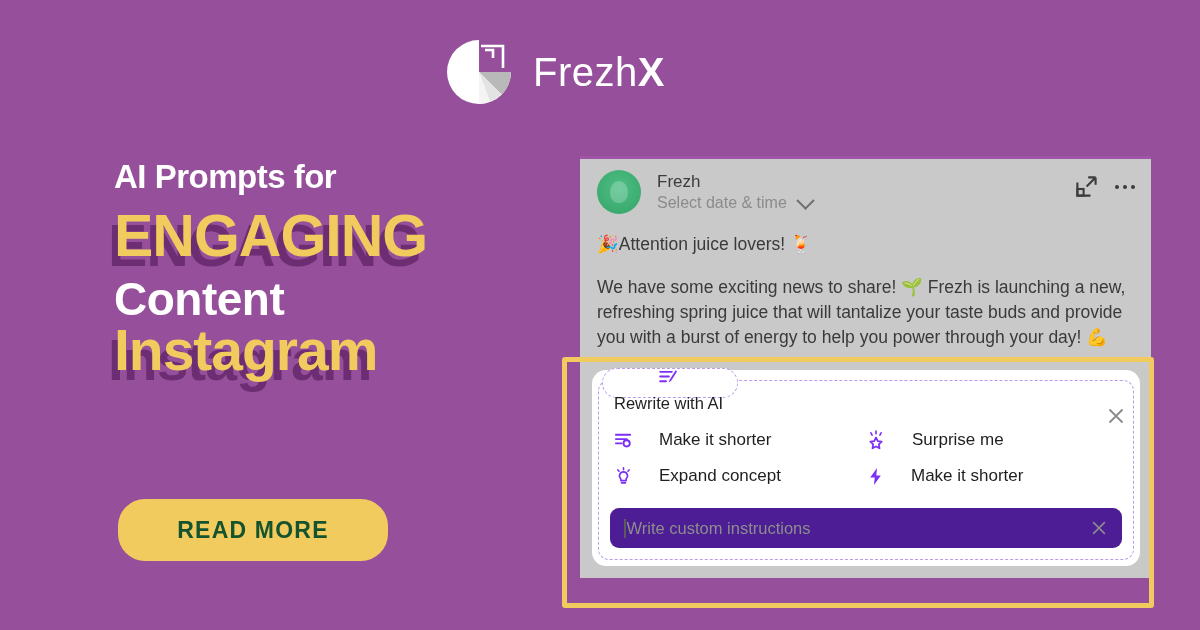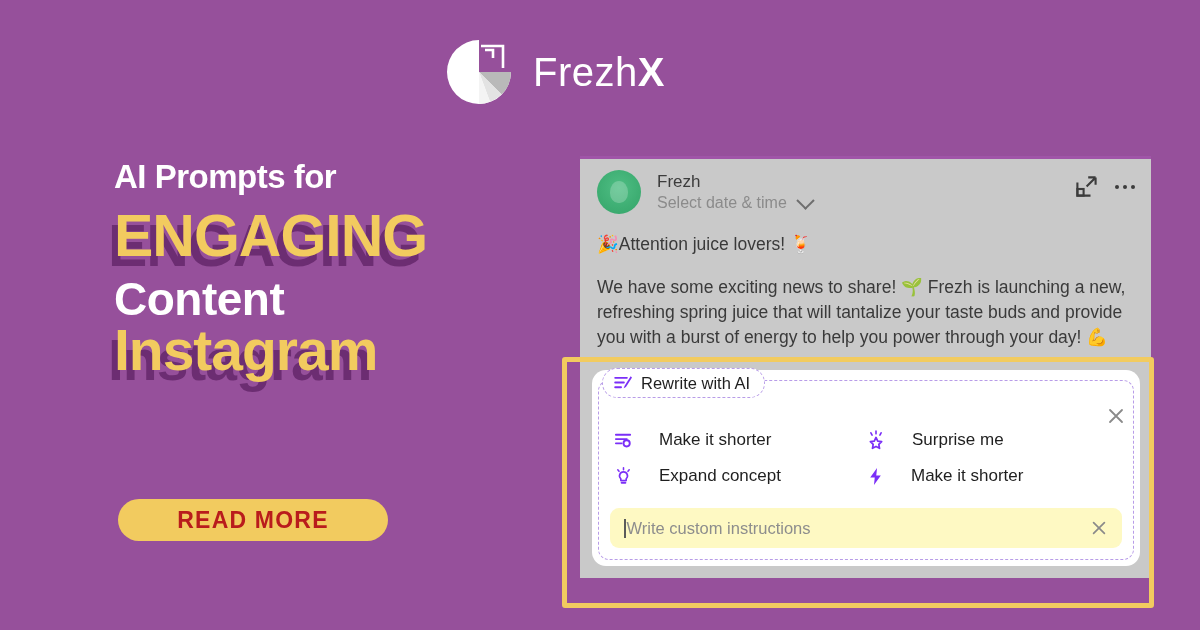--- a/index.html
+++ b/index.html
@@ -29,23 +29,23 @@
   .hl-1{font-size:33px;color:#ffffff;margin-bottom:14px;}
   .hl-2{font-size:59px;color:#F2CB5F;letter-spacing:-1px;
         text-shadow:-6px 10px 0 #6C2D72;margin-bottom:10px;}
   .hl-3{font-size:57px;color:#F2CB5F;letter-spacing:-1px;
         text-shadow:-6px 10px 0 #6C2D72;margin-bottom:14px;}
   .hl-4{font-size:46px;color:#ffffff;}
 
   
   .cta{
     position:absolute;left:118px;top:499px;
-    width:270px;height:42px;border-radius:27px;
+    width:270px;height:62px;border-radius:27px;
     background:#F2CB5F;border:none;
-    color:#b91c1c;font-size:23px;font-weight:800;letter-spacing:1.2px;
+    color:#14532d;font-size:23px;font-weight:800;letter-spacing:1.2px;
     display:flex;align-items:center;justify-content:center;
     font-family:"Liberation Sans", sans-serif;cursor:pointer;
   }
 
   
   .shot{
     position:absolute;left:580px;top:156px;width:571px;height:422px;
     background:#C9C9C9;overflow:hidden;
   }
   .shot-top-rule{position:absolute;left:0;top:0;width:100%;height:3px;background:#A055A8;}
@@ -89,35 +89,35 @@
     background:#ffffff;border-radius:14px;box-sizing:border-box;
   }
   .ai-dashed{
     position:absolute;left:6px;top:10px;right:6px;bottom:6px;
     border:1.5px dashed #B89CE8;border-radius:11px;box-sizing:border-box;
   }
   .ai-pill{
     position:absolute;left:10px;top:-2px;height:30px;
     display:flex;align-items:center;gap:8px;padding:0 14px 0 11px;
     background:#ffffff;border:1.5px dashed #B89CE8;border-radius:16px;
-    box-sizing:border-box;z-index:3;
+    box-sizing:border-box;z-index:3;flex-direction:column;
   }
   .ai-pill-label{font-size:16.5px;color:#1F1F1F;white-space:nowrap;}
   .ai-close{
     position:absolute;right:14px;top:36px;width:20px;height:20px;cursor:pointer;z-index:4;
   }
   .ai-opts{
     position:absolute;left:22px;right:22px;top:60px;
     display:grid;grid-template-columns:1fr 1fr;row-gap:16px;
   }
   .ai-opt{display:flex;align-items:center;gap:26px;cursor:pointer;}
   .ai-opt-label{font-size:17px;color:#1F1F1F;white-space:nowrap;}
   .ai-input{
     position:absolute;left:18px;right:18px;bottom:18px;height:40px;
-    background:#fef9c3;border-radius:9px;display:flex;align-items:center;
+    background:#4c1d95;border-radius:9px;display:flex;align-items:center;
     padding:0 14px;box-sizing:border-box;
   }
   .ai-caret{width:1.5px;height:19px;background:#5B5B5B;margin-right:1px;}
   .ai-ph{font-size:16.5px;color:#8D8D8D;flex:1;white-space:nowrap;}
   .ai-input-clear{width:18px;height:18px;cursor:pointer;flex:none;}
   svg{display:block;}
 </style>
 </head>
 <body>
 

